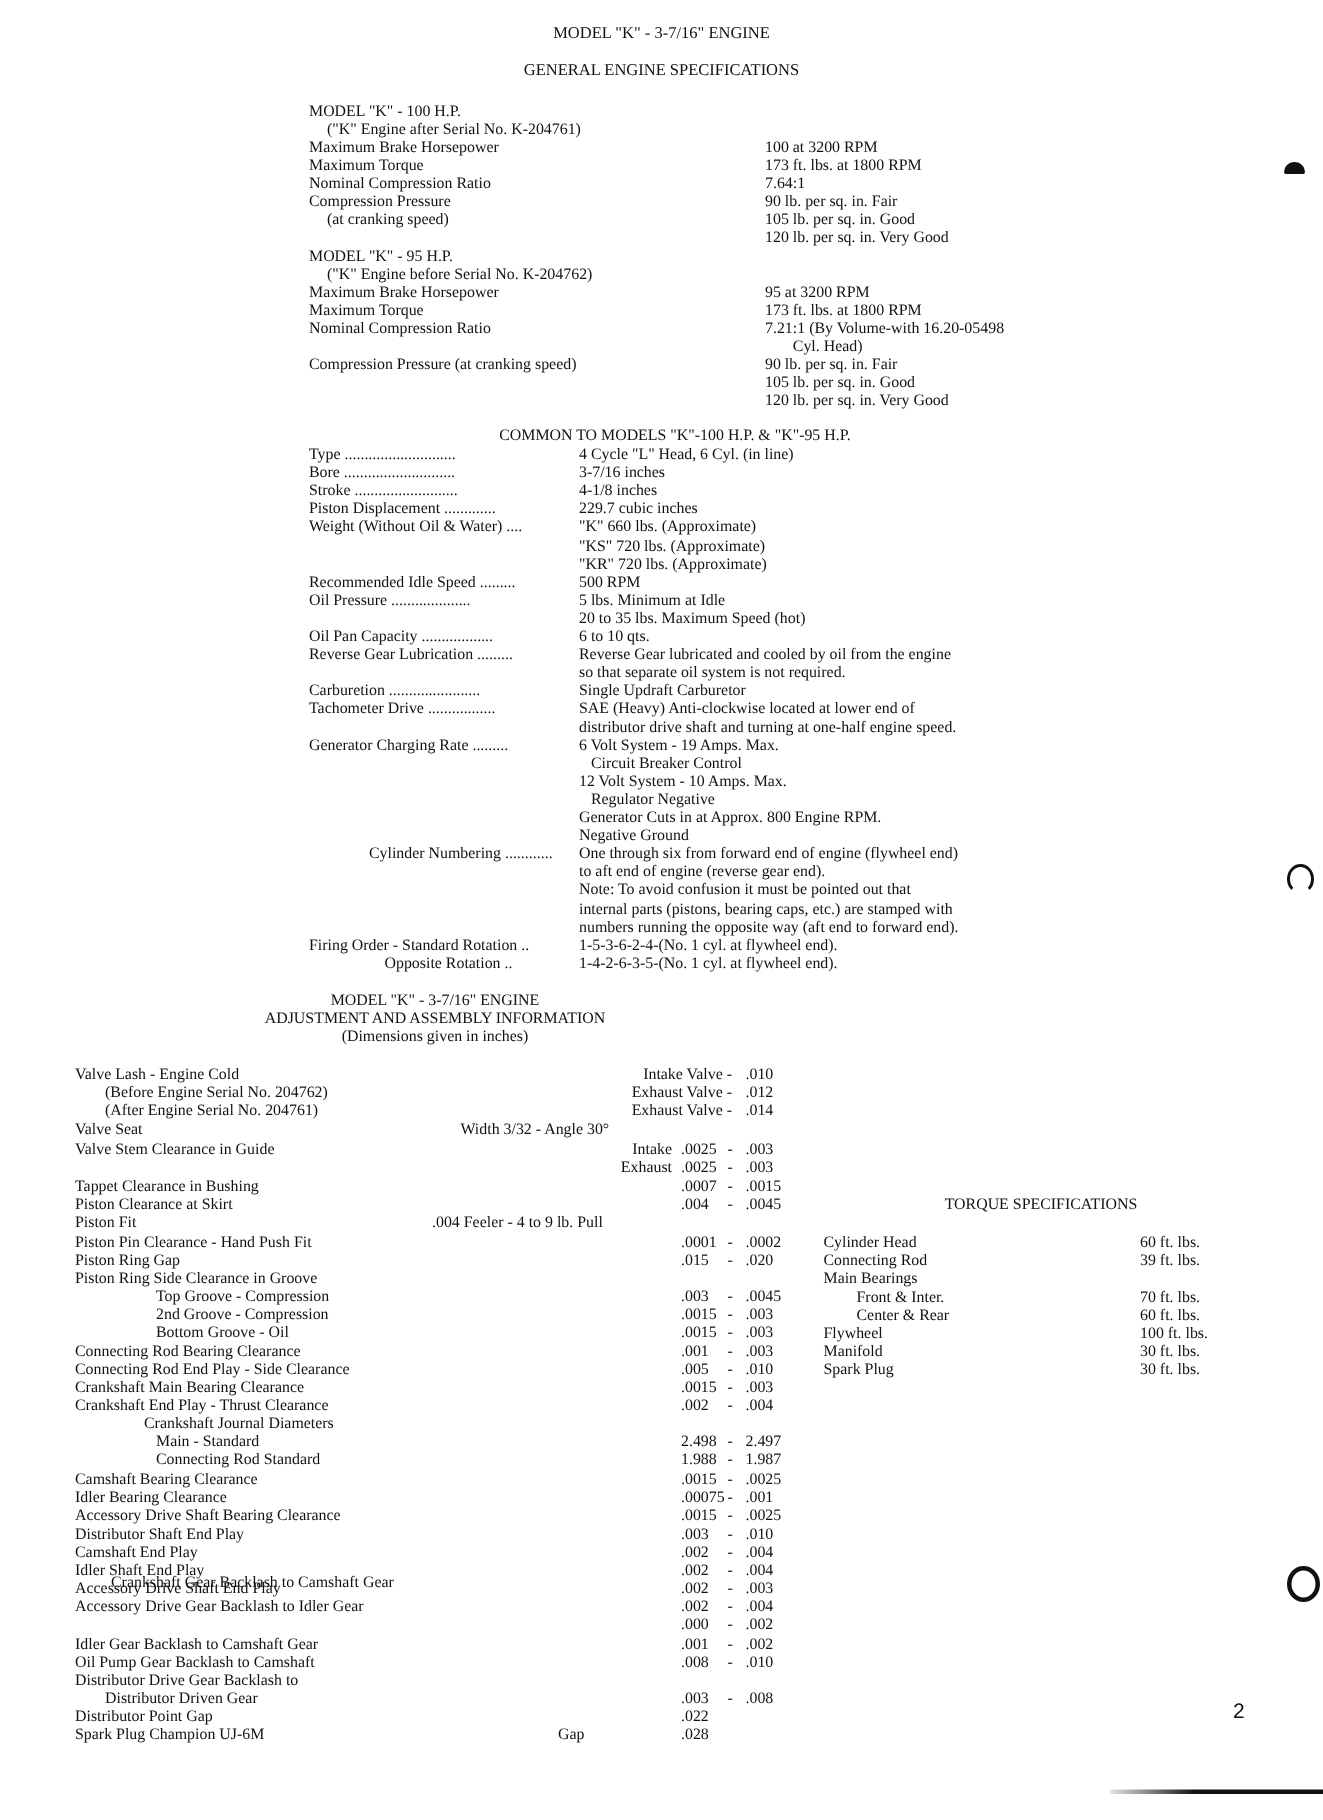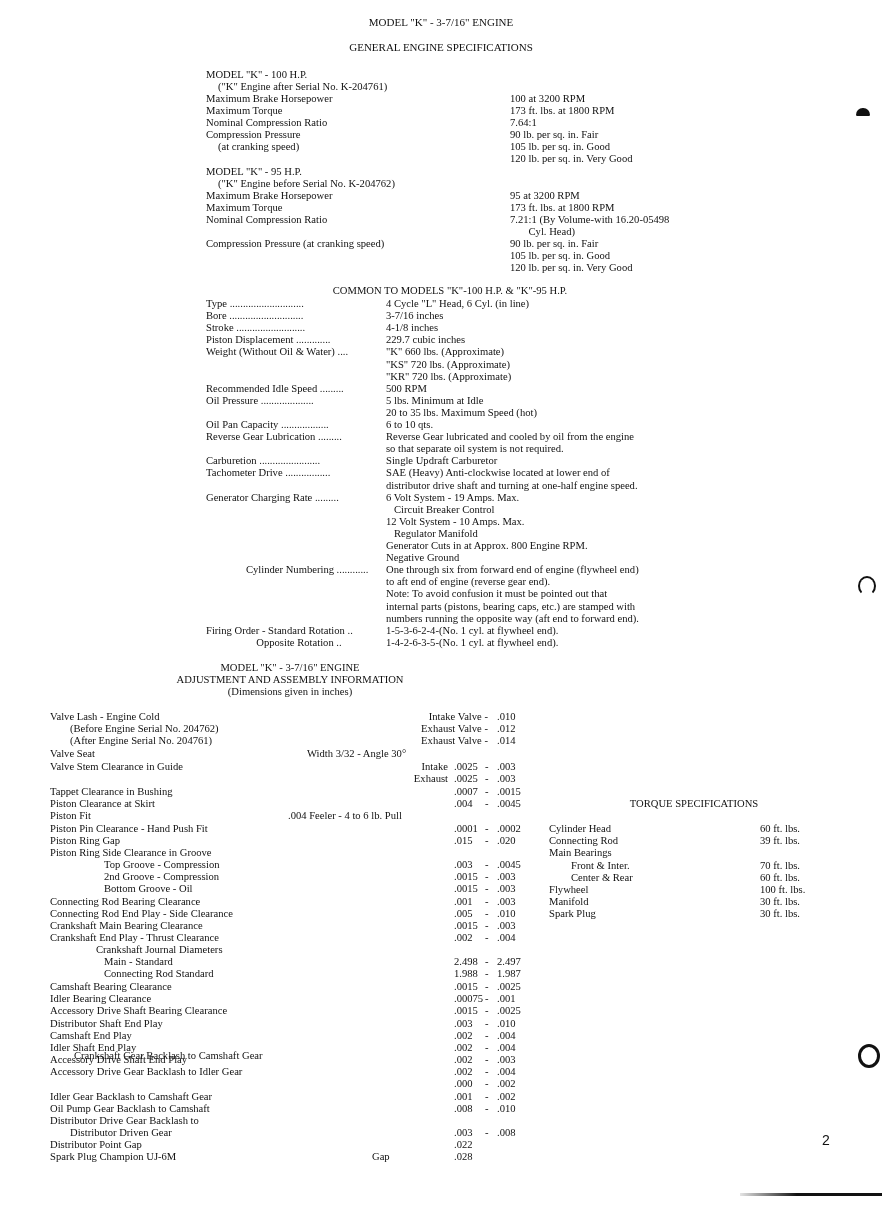--- a/index.html
+++ b/index.html
@@ -92,21 +92,21 @@
       <div class="abs c-value" style="top: 443.2px;">so that separate oil system is not required.</div>
       <div class="abs c-label" style="top: 455.3px;">Carburetion .......................</div>
       <div class="abs c-value" style="top: 455.3px;">Single Updraft Carburetor</div>
       <div class="abs c-label" style="top: 467.4px;">Tachometer Drive .................</div>
       <div class="abs c-value" style="top: 467.4px;">SAE (Heavy) Anti-clockwise located at lower end of</div>
       <div class="abs c-value" style="top: 479.5px;">distributor drive shaft and turning at one-half engine speed.</div>
       <div class="abs c-label" style="top: 491.6px;">Generator Charging Rate .........</div>
       <div class="abs c-value" style="top: 491.6px;">6 Volt System - 19 Amps. Max.</div>
       <div class="abs c-value" style="top: 503.7px;">   Circuit Breaker Control</div>
       <div class="abs c-value" style="top: 515.8px;">12 Volt System - 10 Amps. Max.</div>
-      <div class="abs c-value" style="top: 527.9px;">   Regulator Manifold</div>
+      <div class="abs c-value" style="top: 527.9px;">   Regulator Negative</div>
       <div class="abs c-value" style="top: 540px;">Generator Cuts in at Approx. 800 Engine RPM.</div>
       <div class="abs c-value" style="top: 552.1px;">Negative Ground</div>
       <div class="abs c-label" style="top: 564.2px; padding-left: 40px;">Cylinder Numbering ............</div>
       <div class="abs c-value" style="top: 564.2px;">One through six from forward end of engine (flywheel end)</div>
       <div class="abs c-value" style="top: 576.3px;">to aft end of engine (reverse gear end).</div>
       <div class="abs c-value" style="top: 588.4px;">Note: To avoid confusion it must be pointed out that</div>
       <div class="abs c-value" style="top: 600.5px;">internal parts (pistons, bearing caps, etc.) are stamped with</div>
       <div class="abs c-value" style="top: 612.6px;">numbers running the opposite way (aft end to forward end).</div>
       <div class="abs c-label" style="top: 624.7px;">Firing Order - Standard Rotation ..</div>
       <div class="abs c-value" style="top: 624.7px;">1-5-3-6-2-4-(No. 1 cyl. at flywheel end).</div>
@@ -144,21 +144,21 @@
     <div class="abs a-high" style="top: 773px;">.003</div>
     <div class="abs a-label" style="top: 786px;">Tappet Clearance in Bushing</div>
     <div class="abs" style="left: 454px; top: 786px;">.0007</div>
     <div class="abs a-dash" style="top: 786px;">-</div>
     <div class="abs a-high" style="top: 786px;">.0015</div>
     <div class="abs a-label" style="top: 798px;">Piston Clearance at Skirt</div>
     <div class="abs" style="left: 454px; top: 798px;">.004</div>
     <div class="abs a-dash" style="top: 798px;">-</div>
     <div class="abs a-high" style="top: 798px;">.0045</div>
     <div class="abs a-label" style="top: 810px;">Piston Fit</div>
-    <div class="abs a-mid" style="text-align: left; left: 288px; width: auto; top: 810px;">.004 Feeler - 4 to 6 lb. Pull</div>
+    <div class="abs a-mid" style="text-align: left; left: 288px; width: auto; top: 810px;">.004 Feeler - 4 to 9 lb. Pull</div>
     <div class="abs a-label" style="top: 823px;">Piston Pin Clearance - Hand Push Fit</div>
     <div class="abs" style="left: 454px; top: 823px;">.0001</div>
     <div class="abs a-dash" style="top: 823px;">-</div>
     <div class="abs a-high" style="top: 823px;">.0002</div>
     <div class="abs a-label" style="top: 835px;">Piston Ring Gap</div>
     <div class="abs" style="left: 454px; top: 835px;">.015</div>
     <div class="abs a-dash" style="top: 835px;">-</div>
     <div class="abs a-high" style="top: 835px;">.020</div>
     <div class="abs a-label" style="top: 847px; text-align: right;">Piston Ring Side Clearance in Groove</div>
     <div class="abs a-label i2" style="top: 859px;">Top Groove - Compression</div>

